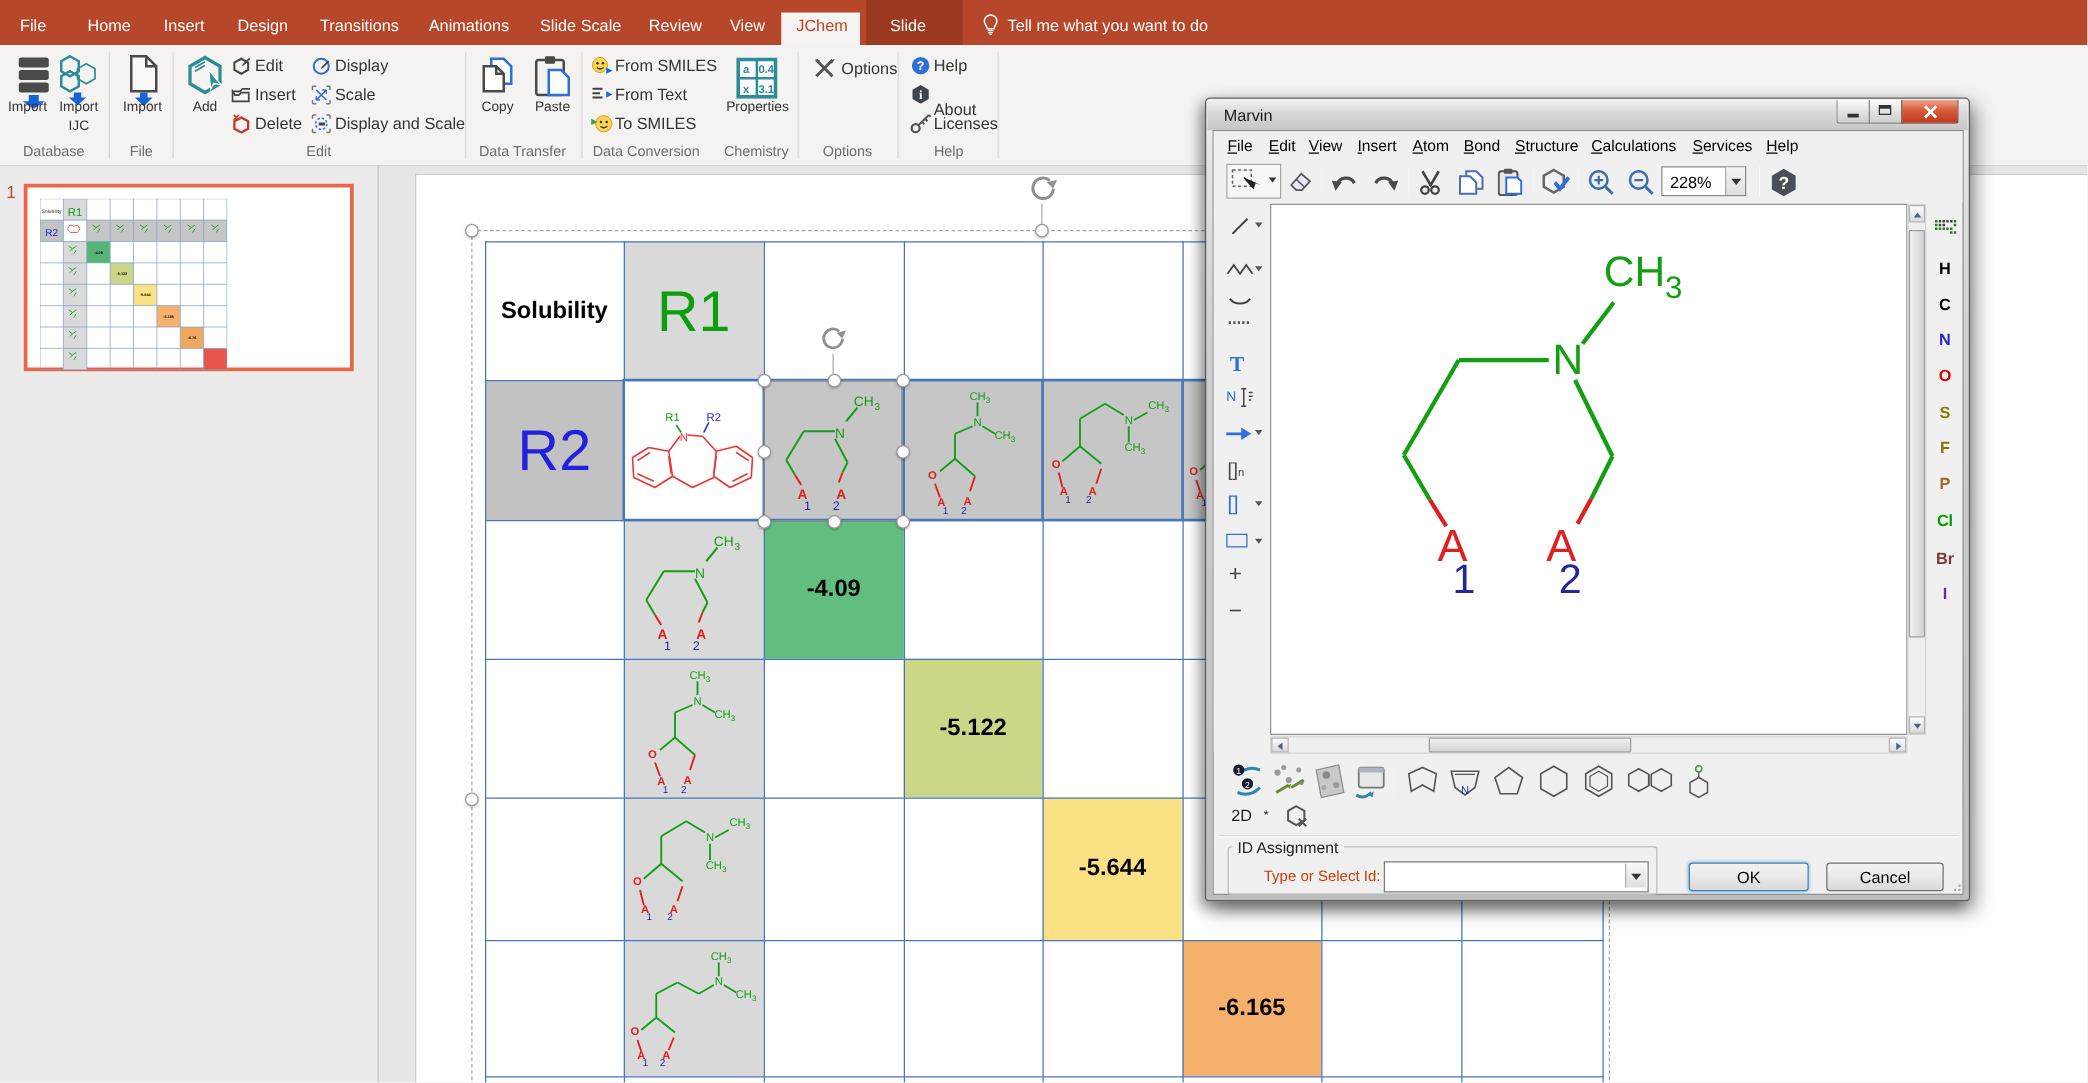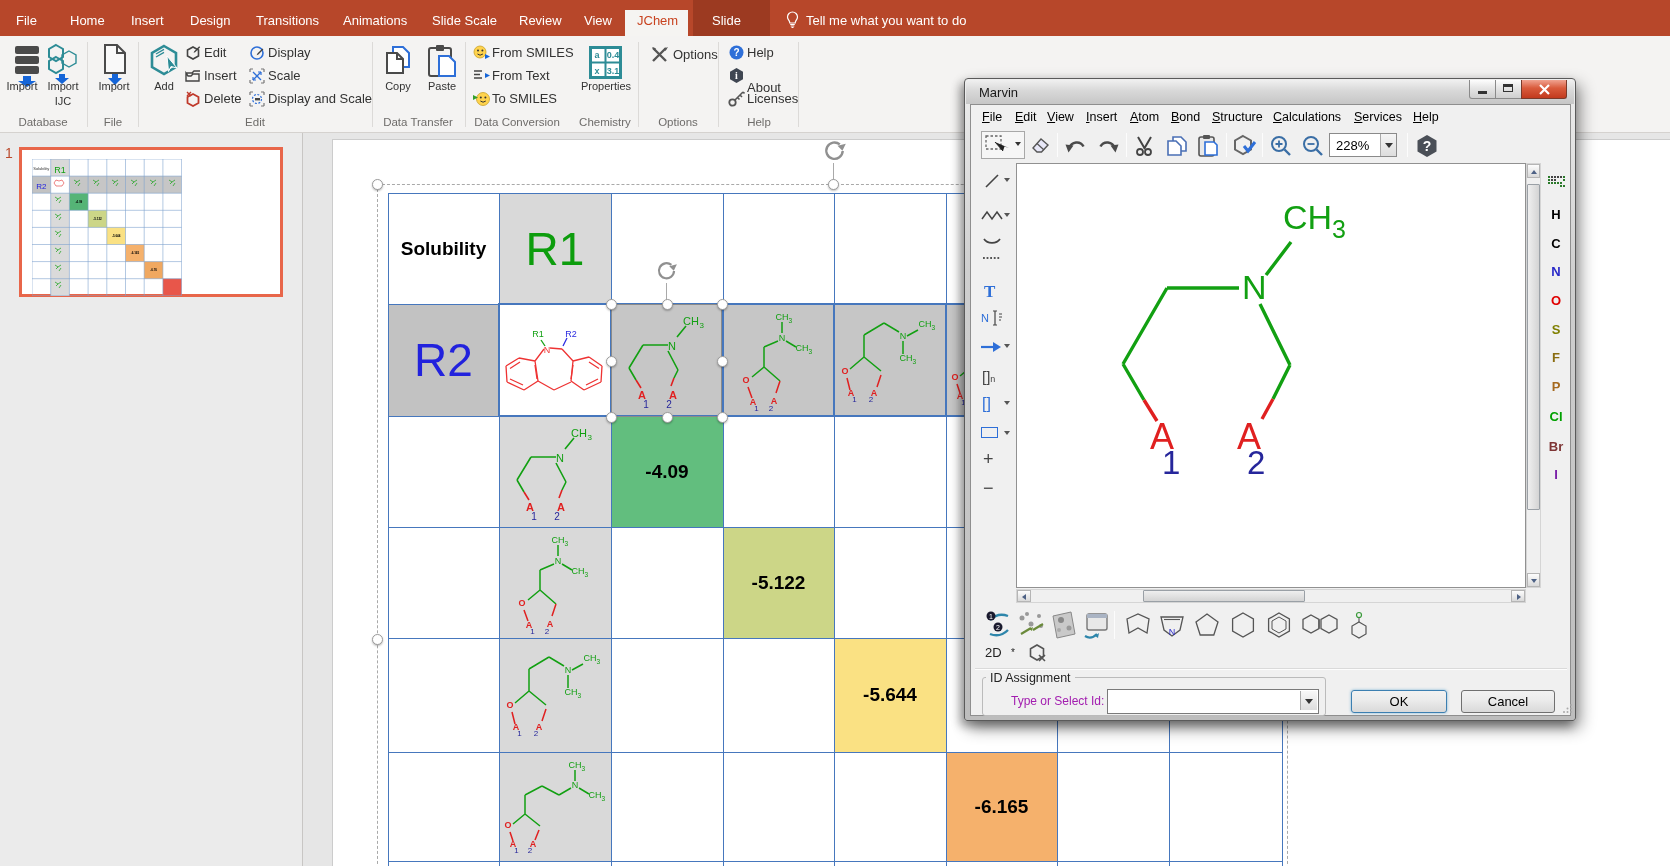--- a/index.html
+++ b/index.html
@@ -714,21 +714,21 @@
   <div class="abs" style="left:14px;top:540px;font-size:13px;color:#222">2D</div>
   <div class="abs" style="left:40px;top:542px;font-size:10px;color:#222">*</div>
   <svg class="abs" style="left:56px;top:538px" width="20" height="20" viewBox="0 0 20 20">
         <path d="M10 2l6.5 3.75v7.5L10 17l-6.5-3.75v-7.5z" fill="none" stroke="#555" stroke-width="1.6"></path>
         <path d="M12 12l6 6M18 12l-6 6" stroke="#555" stroke-width="1.6"></path>
       </svg>
   <div class="abs" style="left:4px;top:563px;width:592px;height:2px;border-top:1px solid #DADADA;border-bottom:1px solid #FDFDFD"></div>
 
   <div class="abs" style="left:11px;top:572px;width:344px;height:39px;border:1px solid #BBB;border-radius:3px"></div>
   <div class="abs" style="left:15px;top:566px;background:#F0F0F0;padding:0 4px;font-size:12.5px;color:#222">ID Assignment</div>
-  <div class="abs" style="left:40px;top:589px;font-size:12px;color:#a21caf">Type or Select Id:</div>
+  <div class="abs" style="left:40px;top:589px;font-size:12px;color:#c2410c">Type or Select Id:</div>
   <div class="abs" style="left:136px;top:584px;width:212px;height:25px;background:#fff;border:1px solid #7A7A7A">
    <div class="abs" style="right:1px;top:1px;width:17px;height:19px;background:linear-gradient(#F8F8F8,#DDD);border-left:1px solid #AAA">
           <div class="abs" style="left:4px;top:8px;border-left:4px solid transparent;border-right:4px solid transparent;border-top:5px solid #333"></div>
         </div>
   </div>
 
   <div class="abs" style="left:380px;top:585px;width:96px;height:23px;background:linear-gradient(#F2F2F2,#EBEBEB 45%,#D9D9D9);border:1px solid #3C7FB1;border-radius:3px;box-shadow:0 0 3px #7AB3D4;display:flex;align-items:center;justify-content:center;font-size:13px">OK</div>
   <div class="abs" style="left:490px;top:585px;width:94px;height:23px;background:linear-gradient(#F2F2F2,#EBEBEB 45%,#D9D9D9);border:1px solid #707070;border-radius:3px;display:flex;align-items:center;justify-content:center;font-size:13px">Cancel</div>
   <svg class="abs" style="left:592px;top:598px" width="10" height="10" viewBox="0 0 10 10">
         <g fill="#AAA">

